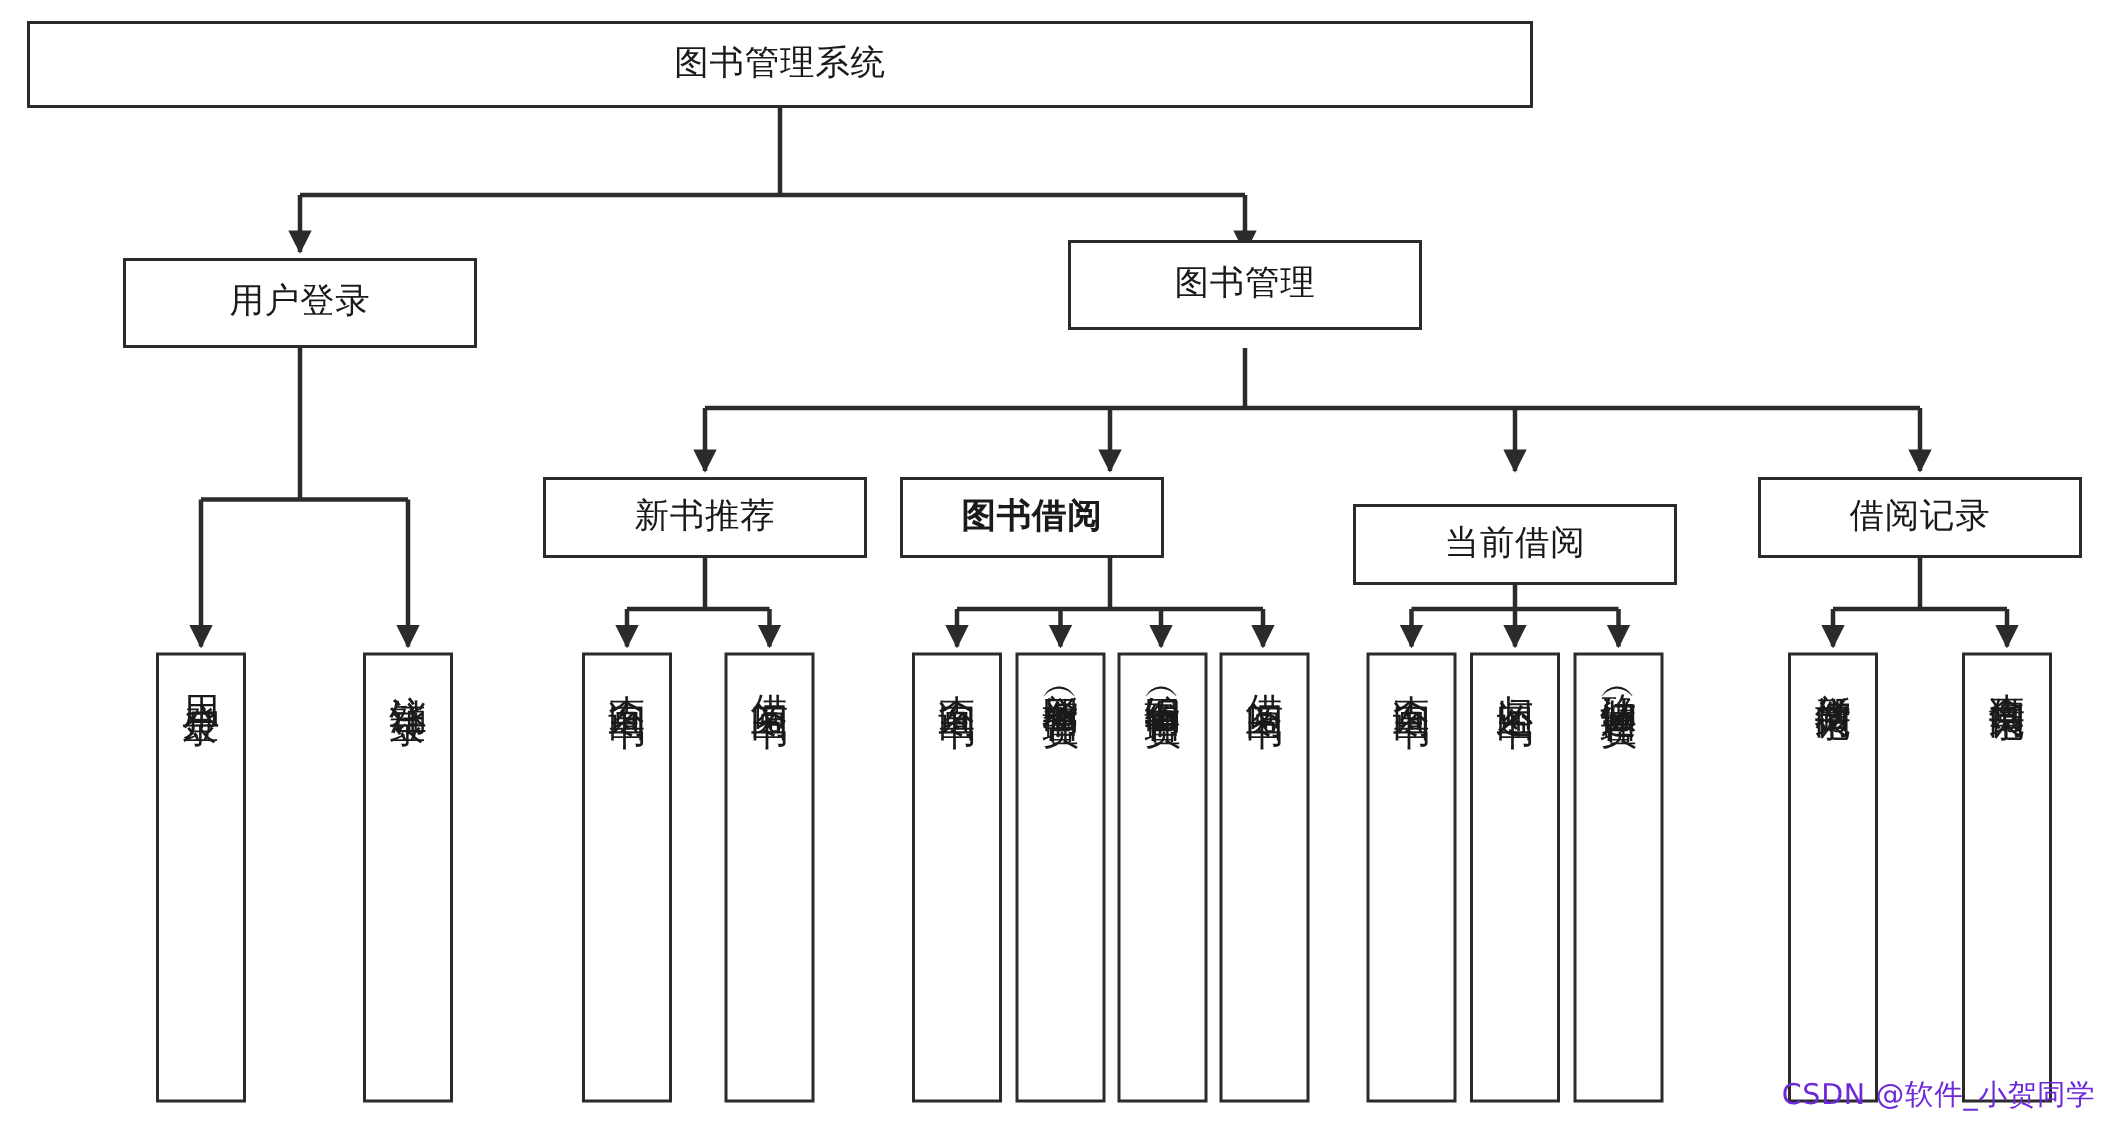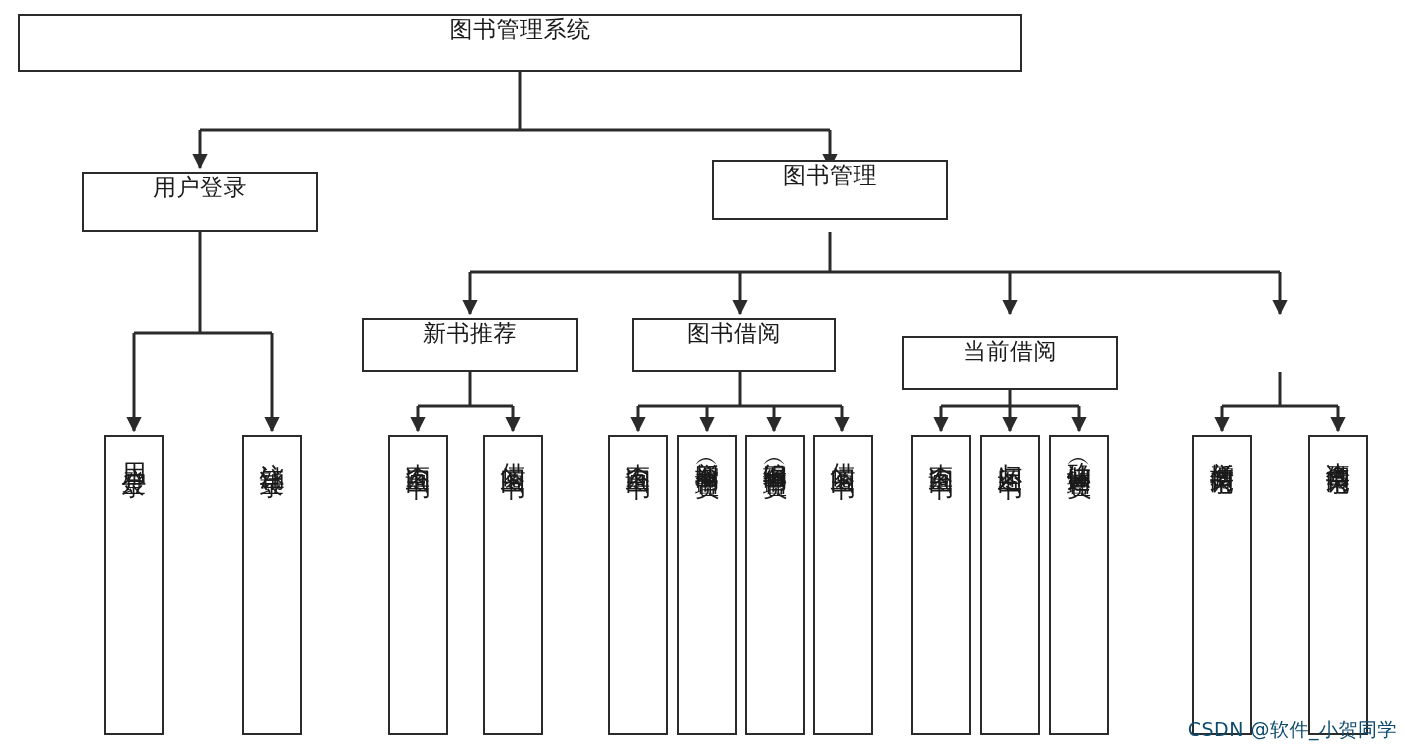--- a/index.html
+++ b/index.html
@@ -23,20 +23,21 @@
     top: 0;
     width: 1405px;
     height: 747px;
   }
   .node {
     position: absolute;
     box-sizing: border-box;
     background: #ffffff;
     border: 2.5px solid #2b2b2b;
     display: flex;
+    align-items: center;
     justify-content: center;
     color: #1a1a1a;
   }
   .node-label {
     display: block;
     text-align: center;
     line-height: 1.18;
     white-space: nowrap;
   }
   
@@ -60,21 +61,21 @@
   }
   .node.vert.tall-text .node-label {
     font-size: 24px;
     letter-spacing: 2px;
   }
   #watermark {
     position: absolute;
     right: 8px;
     bottom: 4px;
     font-size: 19px;
-    color: #0c4a6e;
+    color: #6d28d9;
     letter-spacing: 0.5px;
     white-space: nowrap;
     pointer-events: none;
   }
 </style>
 </head>
 <body>
 
 <div id="diagram-root">
 
@@ -137,28 +138,31 @@
   </div>
 
   <div class="node horiz" style="left:712px; top:160px; width:236px; height:60px;">
     <span class="node-label">图书管理</span>
   </div>
 
   <div class="node horiz" style="left:362px; top:318px; width:216px; height:54px;">
     <span class="node-label">新书推荐</span>
   </div>
 
-  <div class="node horiz" style="left:632px; top:318px; width:204px; height:54px;">
+  <div class="node horiz" style="left:600px; top:318px; width:176px; height:54px;font-weight:bold;">
     <span class="node-label">图书借阅</span>
   </div>
 
   <div class="node horiz" style="left:902px; top:336px; width:216px; height:54px;">
     <span class="node-label">当前借阅</span>
   </div>
 
+  <div class="node horiz" style="left:1172px; top:318px; width:216px; height:54px;">
+    <span class="node-label">借阅记录</span>
+  </div>
 
   <div class="node vert" style="left:104px; top:435px; width:60px; height:300px;">
     <span class="node-label">用户登录</span>
   </div>
 
   <div class="node vert" style="left:242px; top:435px; width:60px; height:300px;">
     <span class="node-label">注销登录</span>
   </div>
 
   <div class="node vert" style="left:388px; top:435px; width:60px; height:300px;">

